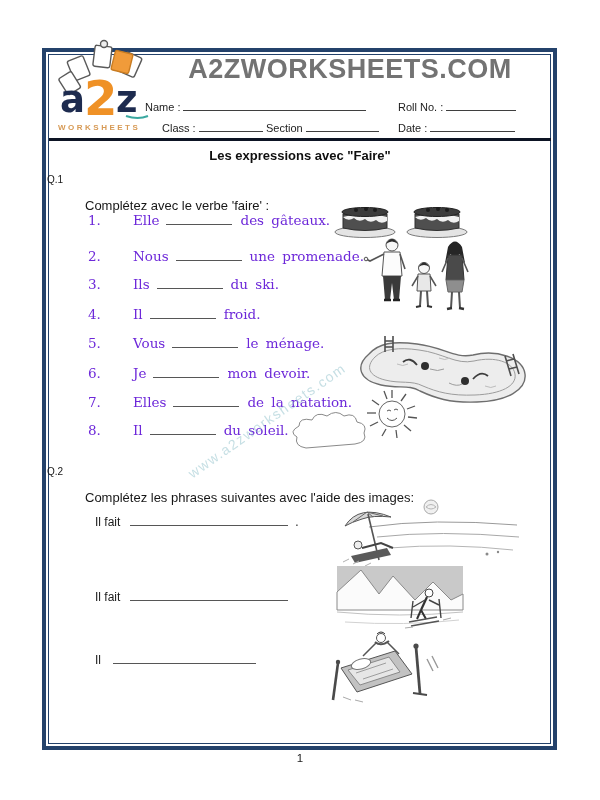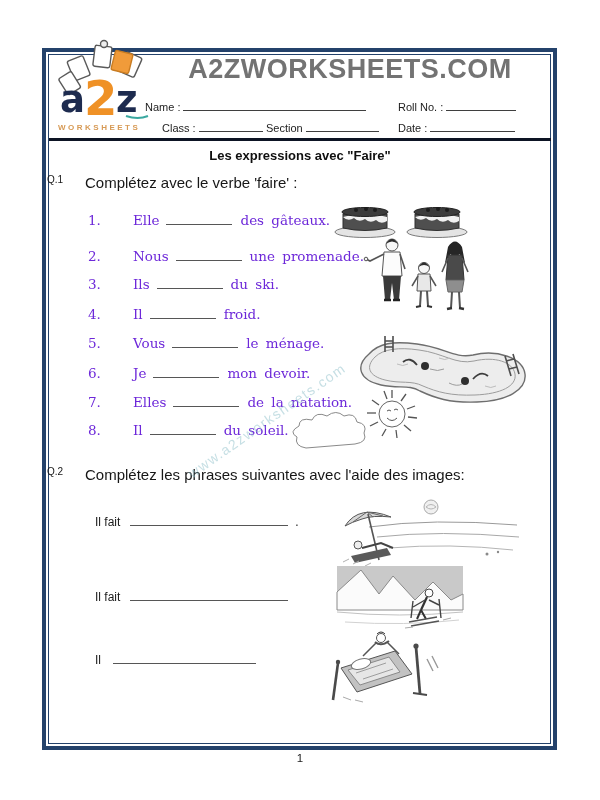--- a/index.html
+++ b/index.html
@@ -18,21 +18,21 @@
     font-size:27px; font-weight:bold; color:#737373; letter-spacing:.5px; }
   .logo-wrap { left:56px; top:36px; width:100px; height:100px; }
   .fld { position:absolute; font-size:11px; color:#1d1d1d; white-space:nowrap; }
   .fld .lbl { margin-right:3px; }
   .uline { display:inline-block; height:11px; border-bottom:1.2px solid #3f3f3f; vertical-align:baseline; }
   .divider { left:49px; top:138px; width:502px; height:3px; background:#0d1424; }
 
   
   .wtitle { left:0; right:0; top:148px; text-align:center; font-size:13px; font-weight:bold; color:#0f0f0f; }
   .qlabel { font-size:10px; color:#171717; }
-  .qinstr { font-size:15px; color:#171717; }
+  .qinstr { font-size:13px; color:#171717;margin-top:24px; }
 
   .item { position:absolute; left:88px; font-family:"DejaVu Serif", serif;
     font-size:13.5px; color:#6d28d9; word-spacing:3px; white-space:nowrap; }
   .item .inum { display:inline-block; width:45px; }
   .blank { display:inline-block; height:11px; border-bottom:1.3px solid #565656; }
   .b1 { width:66px; margin:0 8px 0 7px; }
 
   .q2row { position:absolute; left:95px; font-size:12px; color:#1b1b1b; white-space:nowrap; }
   .b2 { width:158px; margin-left:10px; }
   .b3 { width:143px; margin-left:12px; }

